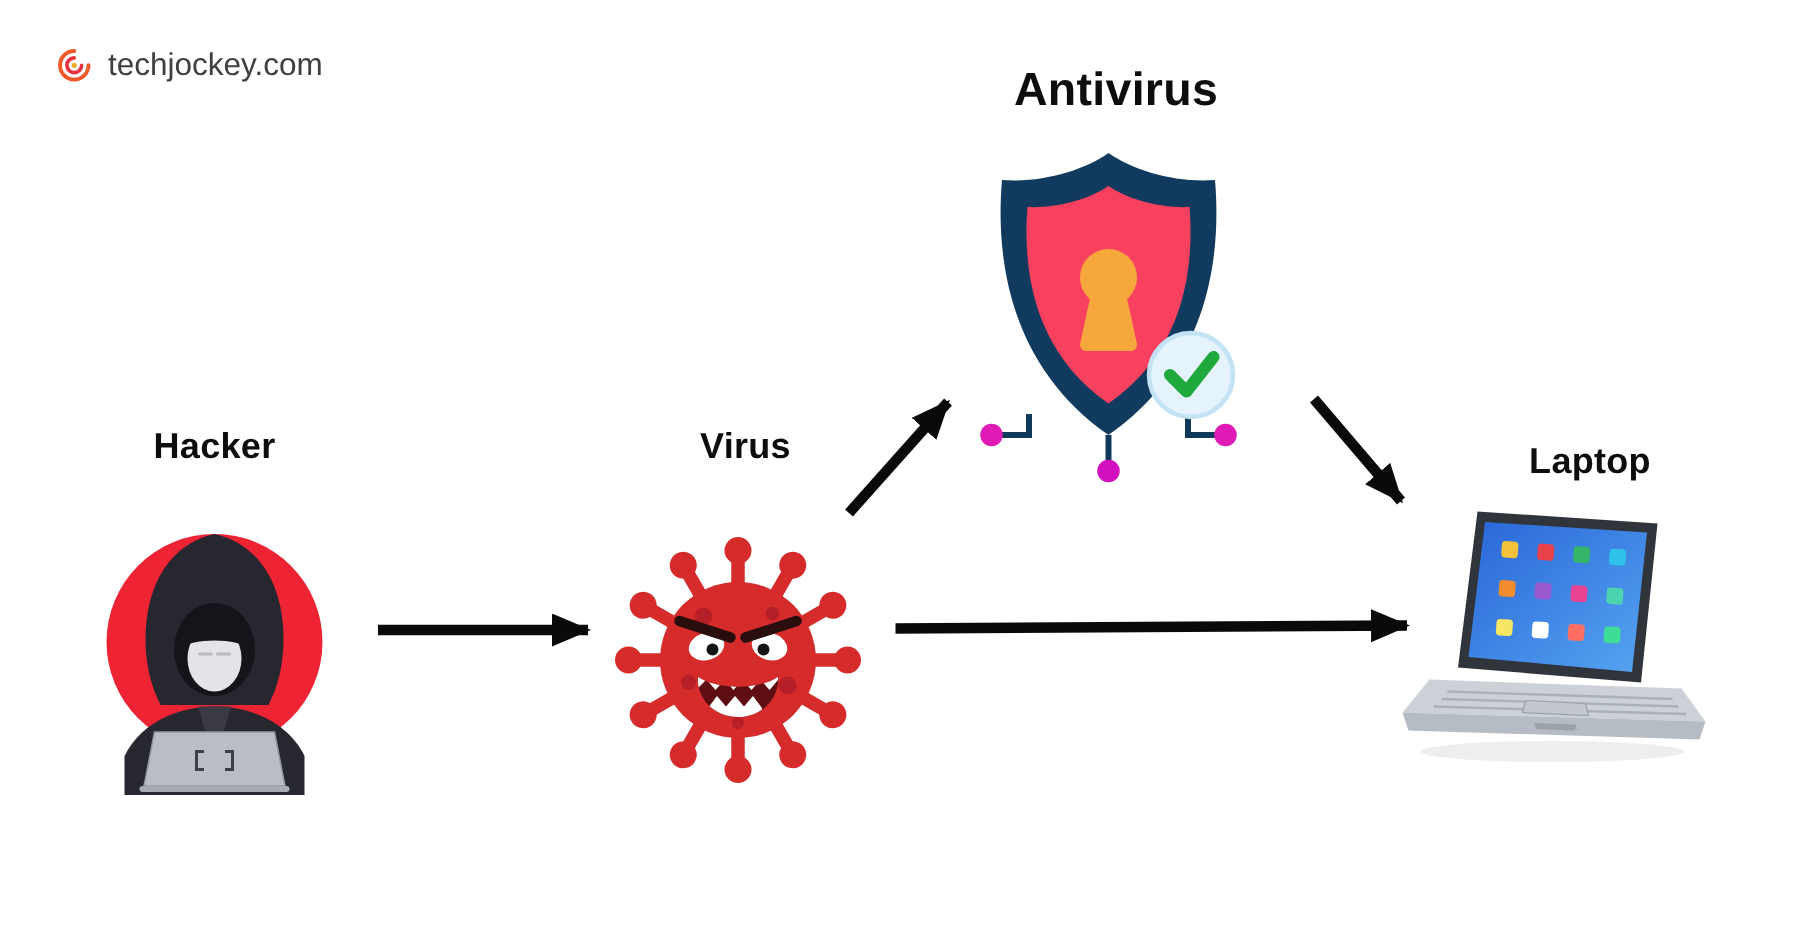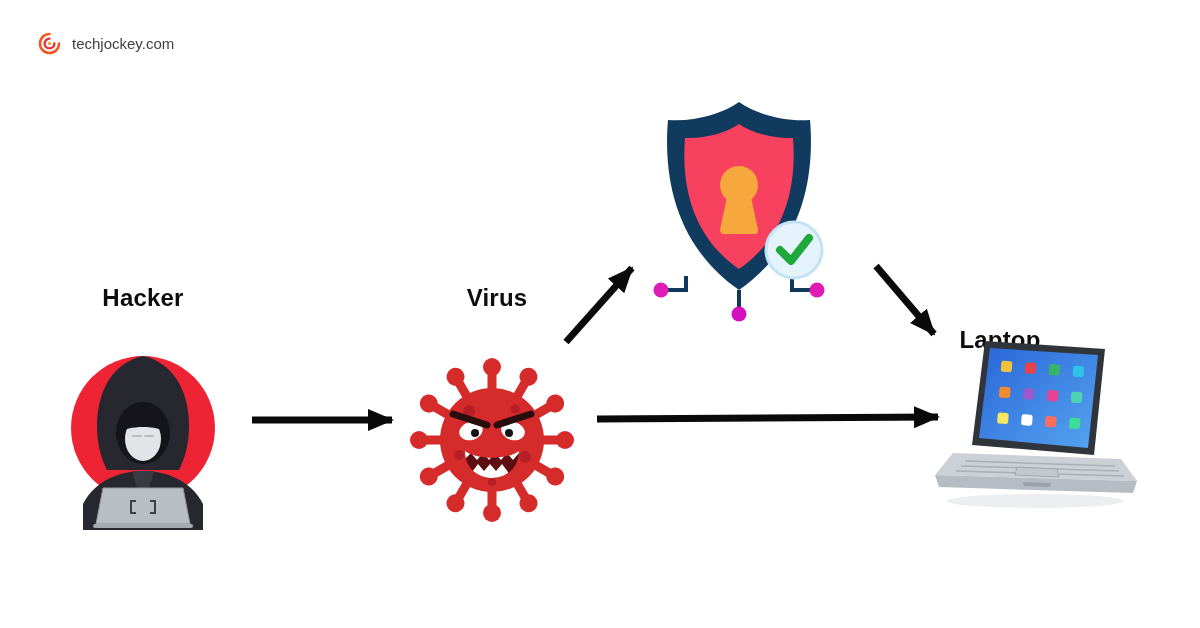--- a/index.html
+++ b/index.html
@@ -14,42 +14,43 @@
     white-space:nowrap;
   }
   .title-label{
     position:absolute;transform:translateX(-50%);
     font-weight:700;font-size:31px;color:#0d0d0d;letter-spacing:.2px;
     white-space:nowrap;
   }
   .brand{
     position:absolute;left:36px;top:30px;display:flex;align-items:center;gap:9px;
   }
-  .brand-text{font-size:15px;color:#3f3f3f;font-weight:500;}
+  .brand-text{font-size:21px;color:#3f3f3f;font-weight:500;}
   svg{display:block;}
 </style>
 </head>
 <body>
 
 <div class="canvas">
 
   <div class="brand">
     <span>
       <svg width="27" height="27" viewBox="0 0 27 27">
         <path d="M13.5,4 a9.5,9.5 0 1 0 9.5,9.5" fill="none" stroke="#f05a28" stroke-width="2.6" stroke-linecap="round"></path>
         <path d="M13.5,8.6 a4.9,4.9 0 1 0 4.9,4.9" fill="none" stroke="#e8303f" stroke-width="2.4" stroke-linecap="round"></path>
         <circle cx="13.5" cy="13.5" r="1.7" fill="#f5a623"></circle>
       </svg>
     </span>
     <span class="brand-text">techjockey.com</span>
   </div>
 
   <div class="node-label" style="left:143px;top:284px;">Hacker</div>
   <div class="node-label" style="left:497px;top:284px;">Virus</div>
-  <div class="node-label" style="left:1000px;top:294px;margin-top:32px;">Laptop</div>
+  <div class="title-label" style="left:744px;top:42px;">Antivirus</div>
+  <div class="node-label" style="left:1060px;top:294px;">Laptop</div>
 
   <div class="abs" style="left:63px;top:340px;">
     <svg width="160" height="190" viewBox="0 0 160 190">
       <circle cx="80" cy="88" r="72" fill="#ee2434"></circle>
 
       <path d="M80,16 C52,22 34,48 34,86 C34,104 38,118 44,130 L116,130 C122,118 126,104 126,86 C126,48 108,22 80,16 Z" fill="#272730"></path>
       <ellipse cx="80" cy="93" rx="27" ry="31" fill="#14141a"></ellipse>
 
       <ellipse cx="80" cy="99" rx="18" ry="22" fill="#e3e4e8"></ellipse>
       <path d="M56,84 C60,68 100,68 104,84 L104,93 C96,85 64,85 56,93 Z" fill="#14141a"></path>

